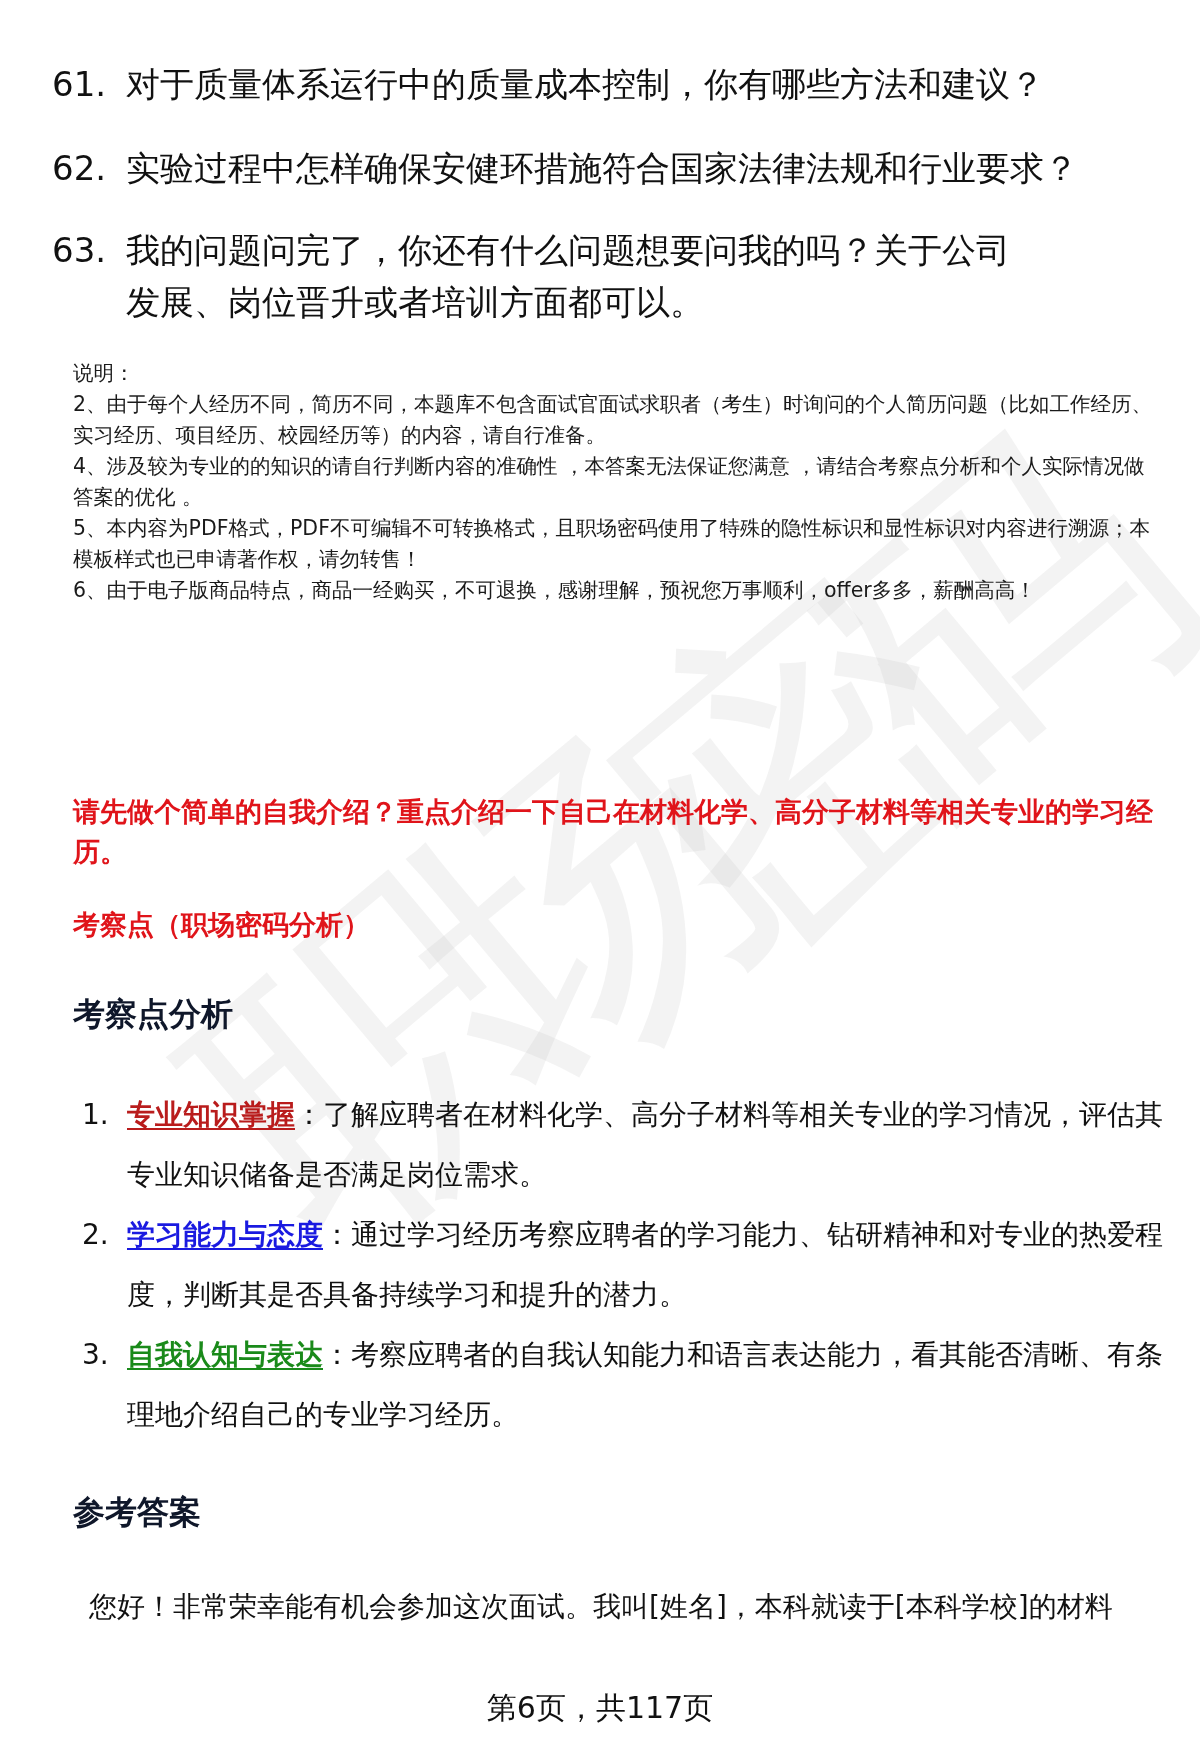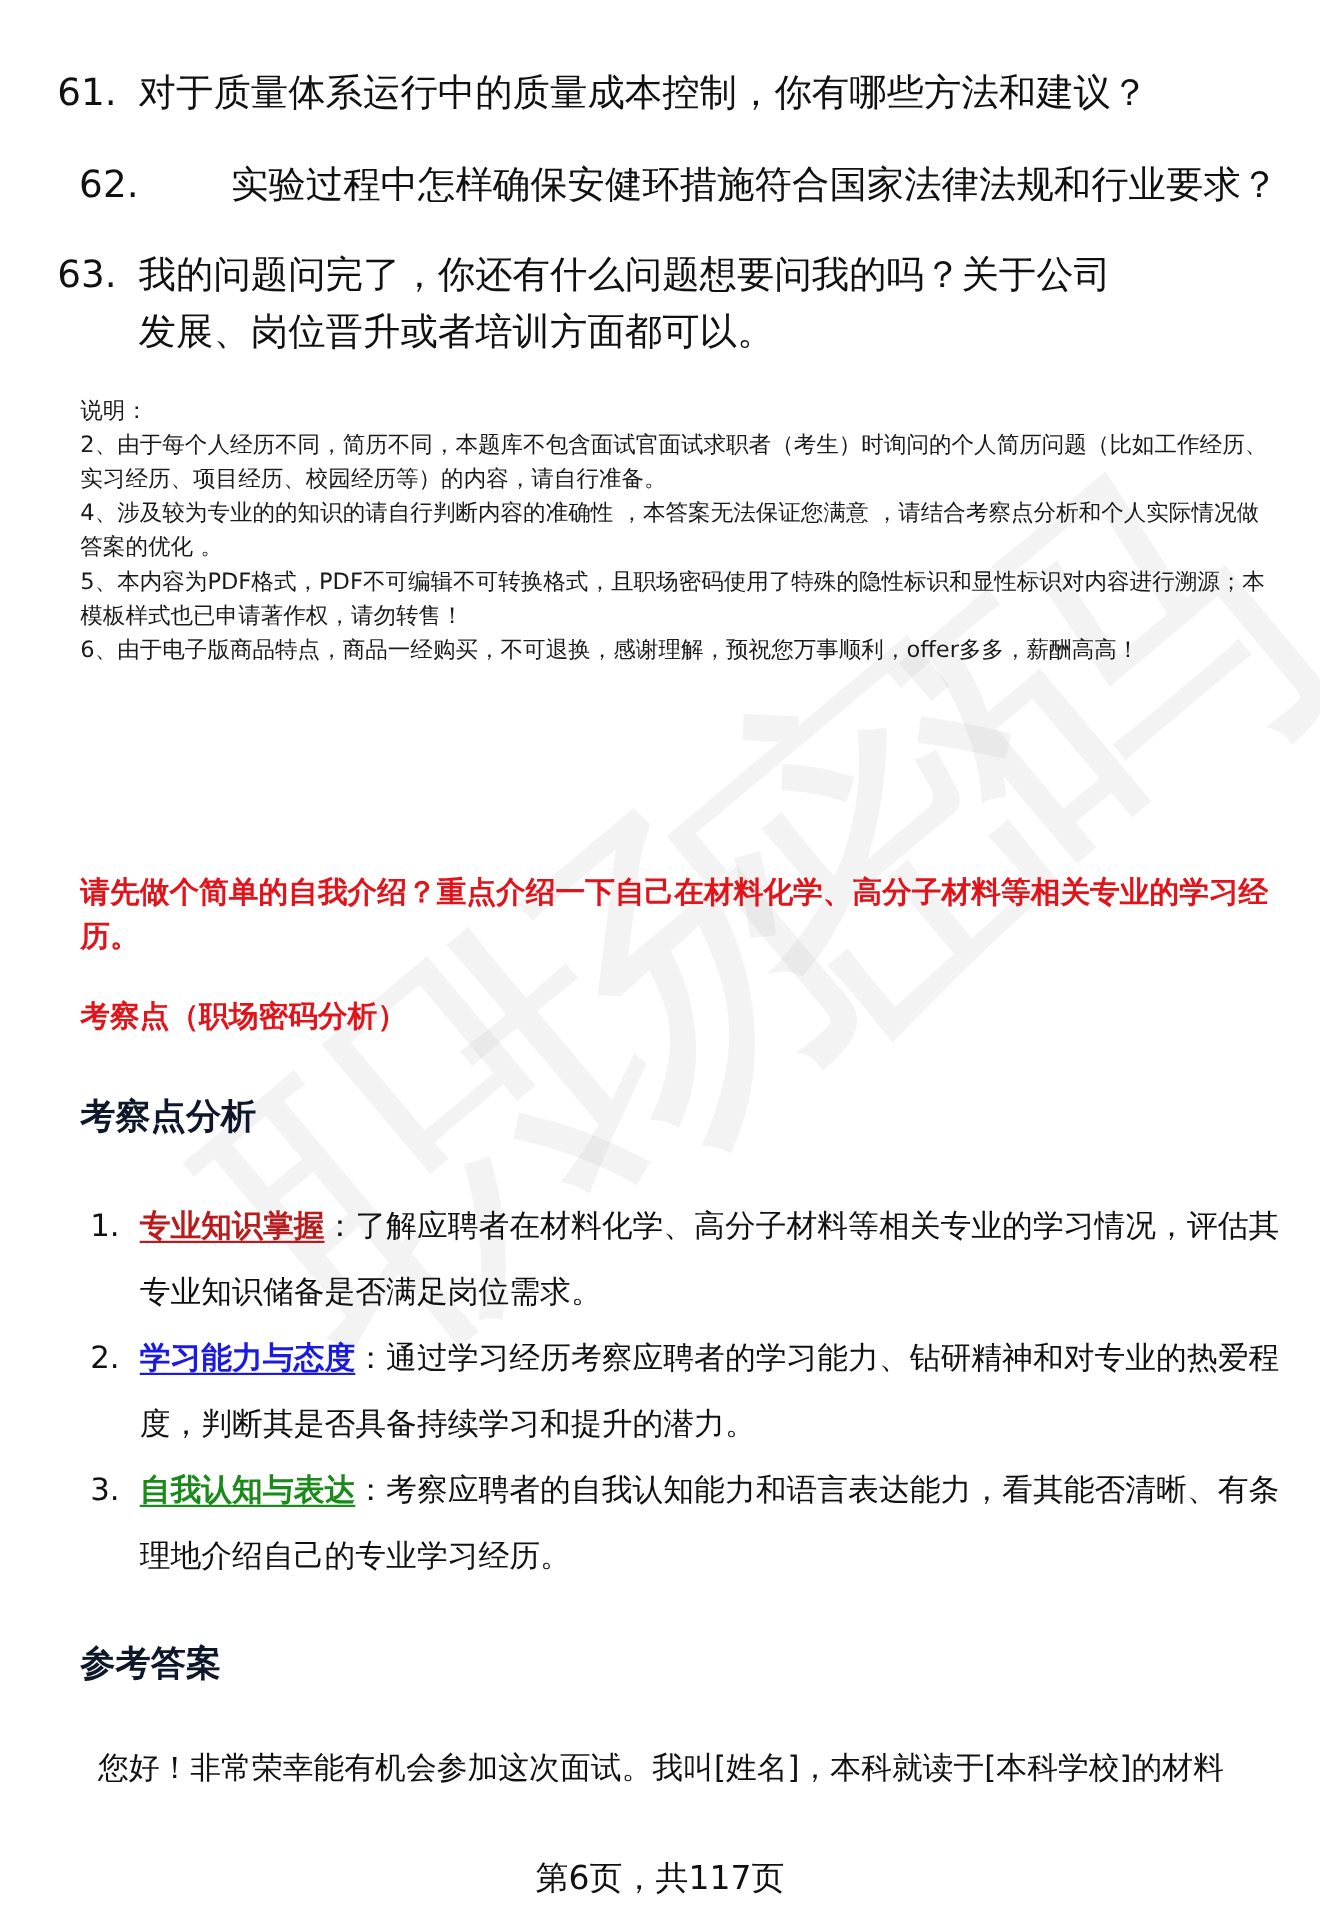--- a/index.html
+++ b/index.html
@@ -145,21 +145,21 @@
   <span style="left:380px; top:40px;">密</span>
   <span style="left:590px; top:-110px;">码</span>
 </div>
 
 <div class="page">
 
   <div class="question" style="top:58px;">
     <span class="qnum">61.</span>
     <span class="qtext">对于质量体系运行中的质量成本控制，你有哪些方法和建议？</span>
   </div>
-  <div class="question" style="top:142px;text-align:right;">
+  <div class="question" style="top:142px;">
     <span class="qnum">62.</span>
     <span class="qtext">实验过程中怎样确保安健环措施符合国家法律法规和行业要求？</span>
   </div>
   <div class="question" style="top:224px;">
     <span class="qnum">63.</span>
     <span class="qtext" style="padding-right:140px;">我的问题问完了，你还有什么问题想要问我的吗？关于公司发展、岗位晋升或者培训方面都可以。</span>
   </div>
 
   <div class="notes">
     <p>说明：</p>

